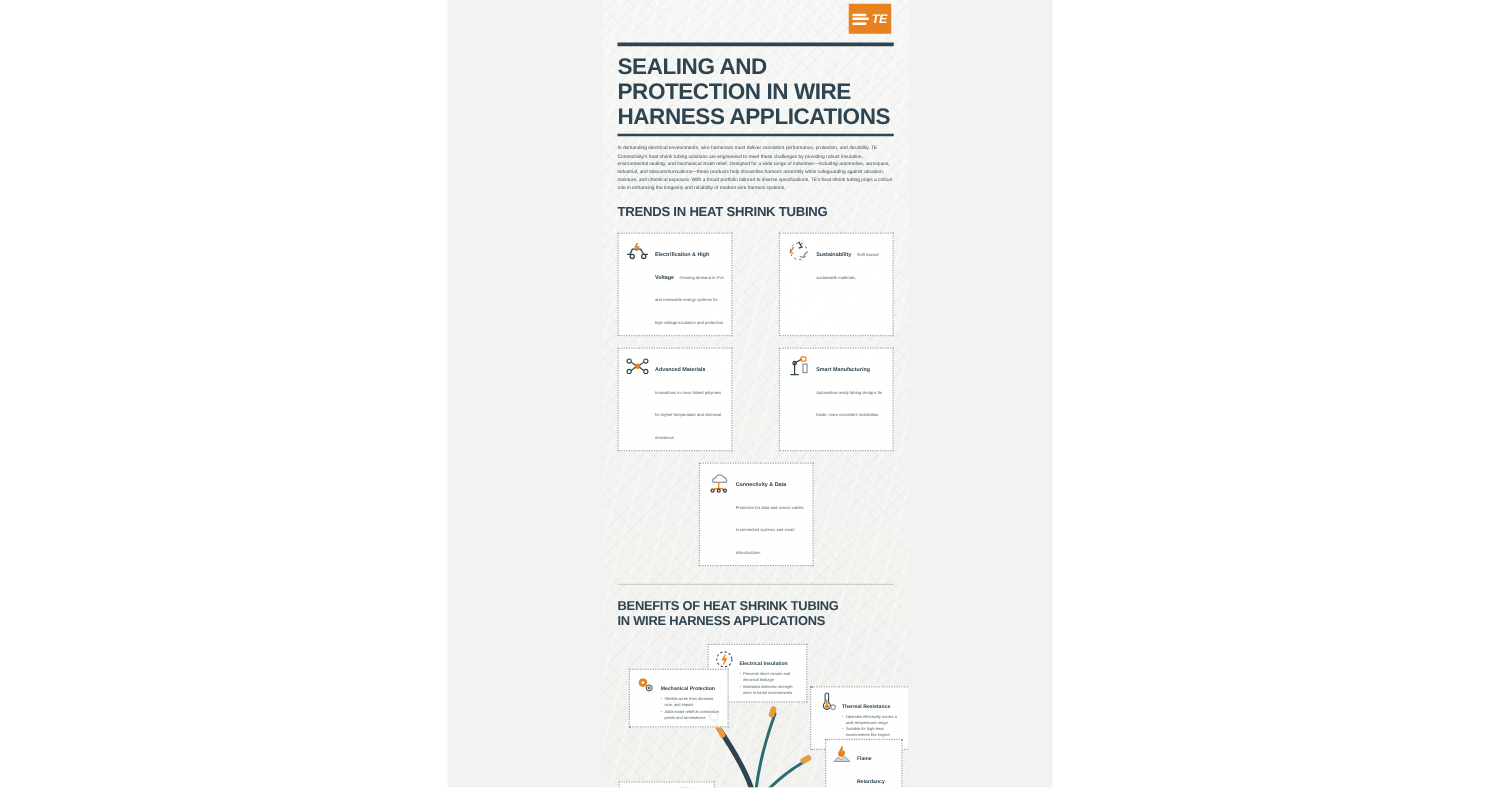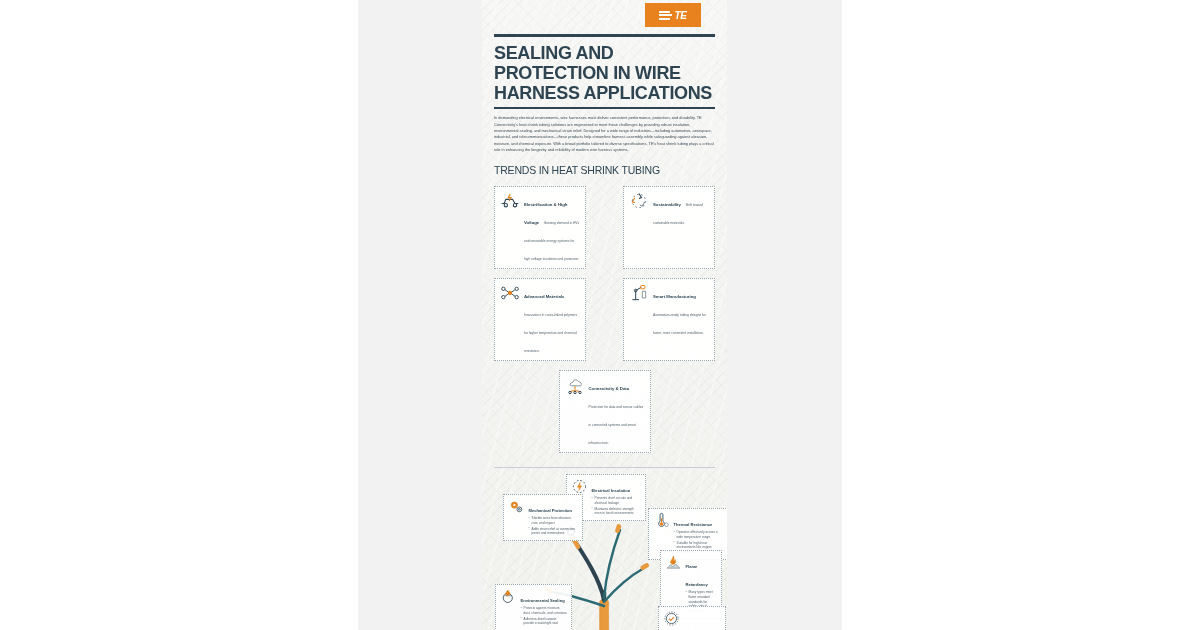--- a/index.html
+++ b/index.html
@@ -33,22 +33,22 @@
   }
   .poster::after{
     content:""; position:absolute; inset:0; pointer-events:none;
     background:
       repeating-linear-gradient(105deg, rgba(255,255,255,.5) 0 2px, transparent 2px 14px);
     opacity:.6;
   }
 
   
   .te-logo{
-    position:absolute; top:3px; right:26px;
-    width:56px; height:24px;
+    position:absolute; top:3px; right:14px;
+    width:34px; height:24px;
     background:#e8821e;
     display:flex; align-items:center; justify-content:center;
     gap:2px; z-index:6;
   }
   .te-mark{ display:flex; flex-direction:column; gap:1.5px; }
   .te-mark i{ display:block; background:#fff; height:2px; border-radius:.5px;}
   .te-mark i:nth-child(1){ width:11px; }
   .te-mark i:nth-child(2){ width:13px; }
   .te-mark i:nth-child(3){ width:11px; }
   .te-word{ color:#fff; font-weight:bold; font-size:10px; font-style:italic; letter-spacing:-.3px;}
@@ -61,21 +61,21 @@
     color:#2e4451; letter-spacing:-.35px; margin:6px 0 4px 0;
     text-transform:uppercase;
   }
   .rule-bot{ height:2px; background:#2e4451; margin-bottom:6px; }
 
   p.intro{
     font-size:3.9px; line-height:1.62; color:#3a4a54; text-align:left;
   }
 
   h2.section-title{
-    font-size:10.5px; font-weight:normal; color:#2e4451;
+    font-size:10.5px; font-weight:bold; color:#2e4451;
     text-transform:uppercase; letter-spacing:-.2px;
     margin:12px 0 9px 0; line-height:1.1;
   }
   h2.section-title.two-line{ font-size:10.3px; line-height:1.15; }
 
   
   .trend-grid{ display:flex; flex-direction:column; gap:9px; }
   .trend-row{ display:flex; justify-content:space-between; gap:20px; }
   .trend-row.center{ justify-content:center; }
   .card{
@@ -244,20 +244,24 @@
             <span class="txt">
               <span class="ttl">Connectivity &amp; Data</span>
               <span class="body">Protection for data and sensor cables in connected systems and smart infrastructure.</span>
             </span>
           </div>
         </div>
       </div>
 
       <div class="sec-divider"></div>
 
+      <h2 class="section-title two-line">
+        <span>BENEFITS OF HEAT SHRINK TUBING</span><br>
+        <span>IN WIRE HARNESS APPLICATIONS</span>
+      </h2>
 
       <div class="diagram">
 
         <svg class="harness" viewBox="0 0 221 316">
           <g fill="none" stroke-linecap="round">
 
             <path d="M110 300 L110 120" stroke="#2d4450" stroke-width="4.4"></path>
 
             <rect x="105.6" y="128" width="9" height="42" rx="2" fill="#e89a3c"></rect>
             <rect x="105.6" y="128" width="9" height="42" rx="2" fill="none" stroke="#d88a2c" stroke-width=".5"></rect>

